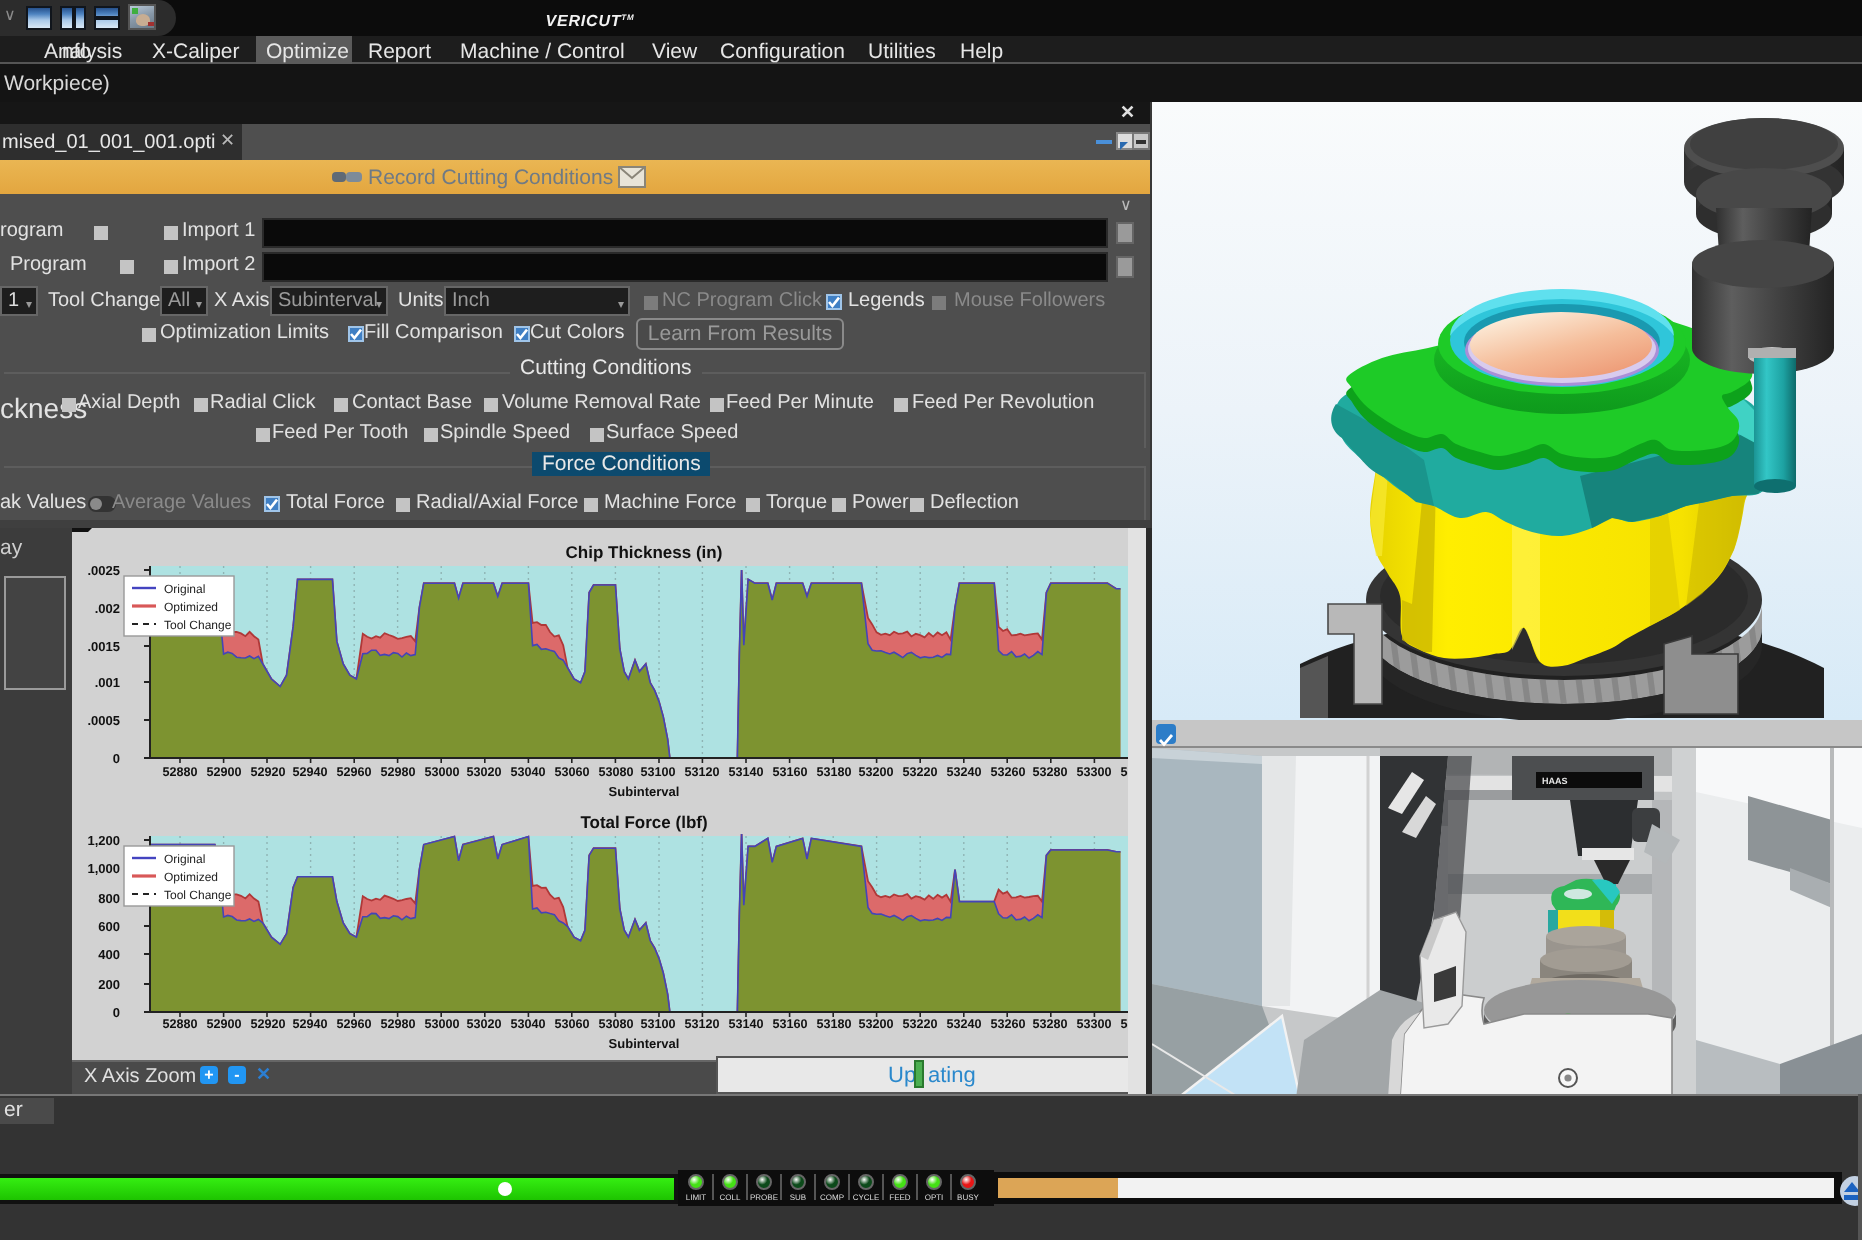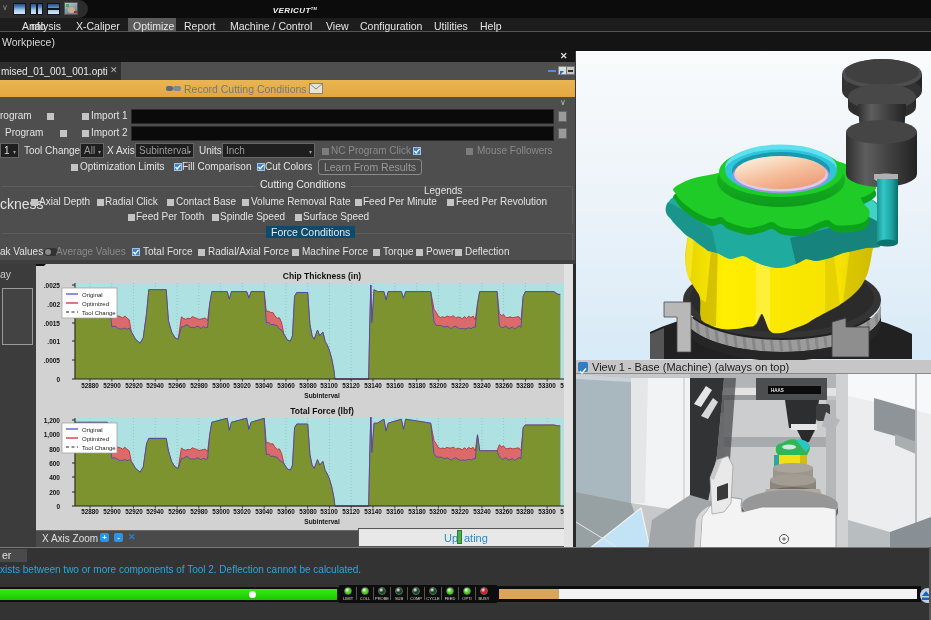--- a/index.html
+++ b/index.html
@@ -92,21 +92,21 @@
       <div style="position:absolute;left:3px;top:1px;font-size:10px;color:#9a9a9a;white-space:nowrap;">Inch</div>
       <div style="position:absolute;right:2px;top:4px;font-size:6px;color:#999;">▾</div>
     </div>
 <div style="position:absolute;left:322px;top:148px;width:7px;height:7px;background:#7c7c7c;"></div>
 <div style="position:absolute;left:331px;top:145px;font-size:10px;color:#8a8a8a;font-weight:normal;white-space:nowrap;">NC Program Click</div>
 <div style="position:absolute;left:413px;top:147px;width:8px;height:8px;background:#3f7fc4;border:1px solid #9fc4e8;box-sizing:border-box;">
       <svg width="8" height="8" viewBox="0 0 8 8" style="position:absolute;left:-1px;top:-1px">
         <path d="M1.5 4 L3.2 6 L6.5 1.8" stroke="#fff" stroke-width="1.3" fill="none"></path>
       </svg>
     </div>
-<div style="position:absolute;left:424px;top:145px;font-size:10px;color:#e2e2e2;font-weight:normal;white-space:nowrap;margin-top:40px;">Legends</div>
+<div style="position:absolute;left:424px;top:145px;font-size:10px;color:#e2e2e2;font-weight:normal;white-space:nowrap;">Legends</div>
 <div style="position:absolute;left:466px;top:148px;width:7px;height:7px;background:#7c7c7c;"></div>
 <div style="position:absolute;left:477px;top:145px;font-size:10px;color:#8a8a8a;font-weight:normal;white-space:nowrap;">Mouse Followers</div>
 <div style="position:absolute;left:71px;top:164px;width:7px;height:7px;background:#c4c4c4;"></div>
 <div style="position:absolute;left:80px;top:161px;font-size:10px;color:#e2e2e2;font-weight:normal;white-space:nowrap;">Optimization Limits</div>
 <div style="position:absolute;left:174px;top:163px;width:8px;height:8px;background:#3f7fc4;border:1px solid #9fc4e8;box-sizing:border-box;">
       <svg width="8" height="8" viewBox="0 0 8 8" style="position:absolute;left:-1px;top:-1px">
         <path d="M1.5 4 L3.2 6 L6.5 1.8" stroke="#fff" stroke-width="1.3" fill="none"></path>
       </svg>
     </div>
 <div style="position:absolute;left:182px;top:161px;font-size:10px;color:#e2e2e2;font-weight:normal;white-space:nowrap;">Fill Comparison</div>
@@ -490,21 +490,20 @@
       <path d="M846,170 L846,174 A35.5,13 0 0 0 917,174 L917,170 Z" fill="url(#holderg)"></path>
       <ellipse cx="886" cy="178" rx="12" ry="4.5" fill="#c2c2c2"></ellipse>
       <rect x="874" y="174" width="24" height="5" fill="#b0b0b0"></rect>
       <rect x="877" y="179" width="21" height="64" fill="url(#toolg)"></rect>
       <ellipse cx="887.5" cy="243" rx="10.5" ry="3.5" fill="#0e6f6f"></ellipse>
     </svg>
 <div class="abs" style="left:576px;top:360px;width:355px;height:14px;background:#c6c6c6;border-bottom:1px solid #8a8a8a;"></div>
 <div class="abs" style="left:578px;top:362px;width:10px;height:10px;background:#2d7dc8;border-radius:2px;"><svg width="10" height="10" viewBox="0 0 10 10">
         <path d="M2 5 L4 7.2 L8 2.5" stroke="#fff" stroke-width="1.4" fill="none"></path>
       </svg></div>
-<div style="position:absolute;left:592px;top:361px;font-size:11px;color:#1a1a1a;font-weight:normal;white-space:nowrap;">View 1 - Base (Machine) (always on top)</div>
 <svg class="abs" style="left:576px;top:374px" width="355" height="175" viewBox="576 374 355 175">
       <rect x="576" y="374" width="355" height="175" fill="#c6c8c9"></rect>
       <rect x="690" y="374" width="160" height="140" fill="#c2c4c5"></rect>
       <polygon points="700,388 848,388 848,396 700,395" fill="#e3e3e3"></polygon>
       <polygon points="690,374 848,374 848,388 690,387" fill="#b2b4b5"></polygon>
       <polygon points="690,395 756,395 756,414 690,412" fill="#9a9c9e"></polygon>
       <rect x="724" y="400" width="112" height="112" fill="#cbcdce"></rect>
       <rect x="724" y="437" width="112" height="10" fill="#a8abad"></rect>
       <polygon points="826,400 836,400 836,512 826,512" fill="#b5b7b9"></polygon>
       <polygon points="576,374 631,378 631,503 576,492" fill="#a9b7bf"></polygon>
@@ -558,21 +557,20 @@
       <path d="M700,549 L702,517 L710,506 Q700,510 696,520 L694,549 Z" fill="#d8d8d8"></path>
       <circle cx="784" cy="539" r="4.5" fill="#f8f8f8" stroke="#555" stroke-width="1"></circle>
       <circle cx="784" cy="539" r="1.8" fill="#888"></circle>
       <polygon points="712,514 710,478 717,460 728,456 733,466 731,503 724,512" fill="#e9e9e9" stroke="#9a9a9a" stroke-width="0.7"></polygon>
       <polygon points="717,487 728,483 728,498 717,501" fill="#3a3a3a"></polygon>
       <polygon points="710,478 717,460 722,459 714,480" fill="#c8c8c8"></polygon>
     </svg>
 <div class="abs" style="left:0;top:547px;width:931px;height:73px;background:#333333;border-top:1px solid #777;"></div>
 <div class="abs" style="left:0;top:549px;width:27px;height:13px;background:#4a4a4a;"></div>
 <div style="position:absolute;left:2px;top:549px;font-size:10.5px;color:#e2e2e2;font-weight:normal;white-space:nowrap;">er</div>
-<div style="position:absolute;left:0px;top:564px;font-size:10px;color:#29a8e0;font-weight:normal;white-space:nowrap;">xists between two or more components of Tool 2. Deflection cannot be calculated.</div>
 <div class="abs" style="left:0;top:587px;width:339px;height:15px;background:#111;"></div>
 <div class="abs" style="left:0;top:589px;width:337px;height:11px;background:linear-gradient(180deg,#35ee12,#1dc400);"></div>
 <div class="abs" style="left:249px;top:591px;width:7px;height:7px;background:#fff;border-radius:50%;"></div>
 <div class="abs" style="left:339px;top:585px;width:158px;height:18px;background:#0d0d0d;"></div>
 <div class="abs" style="left:344px;top:587px;width:8px;height:8px;border-radius:50%;background:radial-gradient(circle at 35% 30%,#ffffff 0%,#44e015 45%,#44e015);border:1px solid #666;"></div>
 <div class="abs" style="left:339px;top:596px;width:18px;text-align:center;font-size:4px;color:#ddd;">LIMIT</div>
 <div class="abs" style="left:361px;top:587px;width:8px;height:8px;border-radius:50%;background:radial-gradient(circle at 35% 30%,#ffffff 0%,#44e015 45%,#44e015);border:1px solid #666;"></div>
 <div class="abs" style="left:356px;top:596px;width:18px;text-align:center;font-size:4px;color:#ddd;">COLL</div>
 <div class="abs" style="left:356px;top:587px;width:1px;height:13px;background:#555;"></div>
 <div class="abs" style="left:378px;top:587px;width:8px;height:8px;border-radius:50%;background:radial-gradient(circle at 35% 30%,#ffffff 0%,#0c4a1a 45%,#0c4a1a);border:1px solid #666;"></div>

